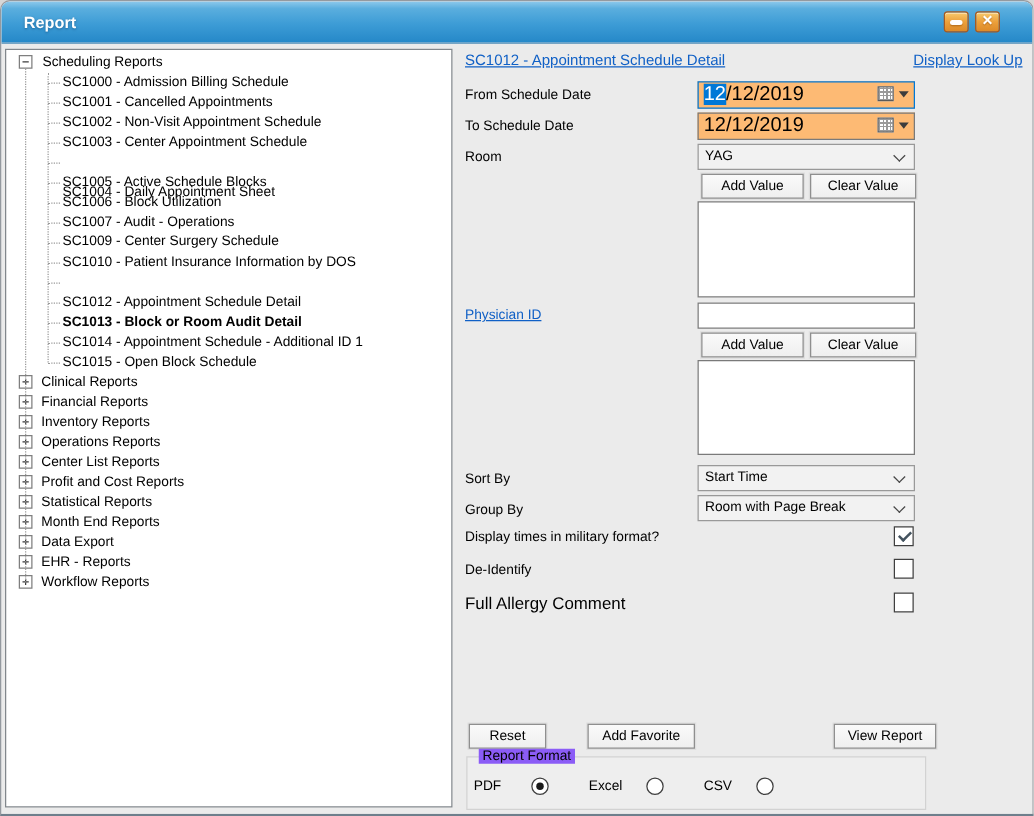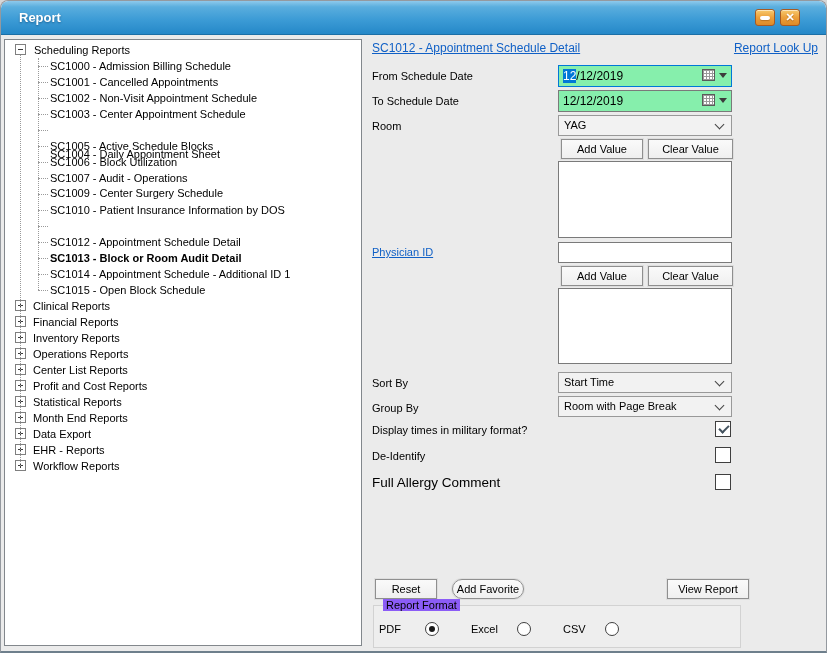--- a/index.html
+++ b/index.html
@@ -55,23 +55,23 @@
   .expand-box .v { position:absolute; left:4px; top:2px; width:1px; height:5px; background:#3c3c3c; }
   .dotline-v { position:absolute; width:1px; border-left:1px dotted #9a9a9a; }
   .dotline-h { position:absolute; height:1px; border-top:1px dotted #9a9a9a; }
 
   
   .link { color:#1060c6; text-decoration:underline; font-size:12px; cursor:pointer; white-space:nowrap; }
   .abs { position:absolute; }
   .flabel { font-size:11px; color:#000; white-space:nowrap; }
 
   .datepicker {
-    position:absolute; width:174px; height:22px; background:#86efac;
+    position:absolute; width:174px; height:22px; background:#fdba74;
     border:1px solid #7a7a7a; display:flex; align-items:center;
-    font-size:12px; padding-left:4px; cursor:text;
+    font-size:16px; padding-left:4px; cursor:text;
   }
   .datepicker.focused { border:1px solid #0078d7; }
   .sel { background:#0078d7; color:#fff; }
   .cal-wrap { position:absolute; right:4px; top:3px; display:flex; align-items:center; gap:4px; cursor:pointer; }
   .cal-icon {
     width:13px; height:12px; border:1px solid #5a5a5a;
     background:
       repeating-linear-gradient(90deg, #9a9a9a 0 1px, transparent 1px 3px),
       repeating-linear-gradient(0deg, #9a9a9a 0 1px, transparent 1px 3px), #fff;
   }
@@ -225,21 +225,21 @@
       <div class="tree-row" style="top: 418px; left: 26px;"><span class="tree-label">Workflow Reports</span></div>
       <span class="expand-box" style="top: 420px; left: 10px; position: absolute;">
         <span class="h"></span>
         <span class="v"></span>
       </span>
       <span class="dotline-v" style="left: 15px; top: 15px; height: 411px;"></span>
       <span class="dotline-v" style="left: 33px; top: 18px; height: 232px;"></span>
     </div>
 
   <a class="link abs" style="left:371px; top:40px;">SC1012 - Appointment Schedule Detail</a>
-  <a class="link abs" style="right:8px; top:40px;">Report Look Up</a>
+  <a class="link abs" style="right:8px; top:40px;">Display Look Up</a>
 
   <span class="flabel abs" style="left:371px; top:69px;">From Schedule Date</span>
   <div class="datepicker focused" style="left:557px; top:64px;">
     <span><span class="sel">12</span><span>/12/2019</span></span>
     <span class="cal-wrap">
       <span class="cal-icon"></span>
       <span class="dd-tri"></span>
     </span>
   </div>
 
@@ -281,21 +281,21 @@
   <span class="flabel abs" style="left:371px; top:423px;">Display times in military format?</span>
   <span class="checkbox on" style="left:714px; top:420px;"></span>
 
   <span class="flabel abs" style="left:371px; top:449px;">De-Identify</span>
   <span class="checkbox" style="left:714px; top:446px;"></span>
 
   <span class="biglabel abs" style="left:371px; top:474px;">Full Allergy Comment</span>
   <span class="checkbox" style="left:714px; top:473px;"></span>
 
   <button class="btn" style="left:374px; top:578px; width:62px;">Reset</button>
-  <button class="btn" style="left:451px; top:578px; width:72px;border-radius:10px;">Add Favorite</button>
+  <button class="btn" style="left:469px; top:578px; width:86px;">Add Favorite</button>
   <button class="btn" style="left:666px; top:578px; width:82px;">View Report</button>
 
   <div class="groupbox" style="left:372px; top:604px; width:368px; height:43px;"></div>
   <span class="groupbox-label" style="left:382px; top:598px;">Report Format</span>
 
   <span class="flabel abs" style="left:378px; top:622px;">PDF</span>
   <span class="radio on" style="left:424px; top:621px;"></span>
 
   <span class="flabel abs" style="left:470px; top:622px;">Excel</span>
   <span class="radio" style="left:516px; top:621px;"></span>

